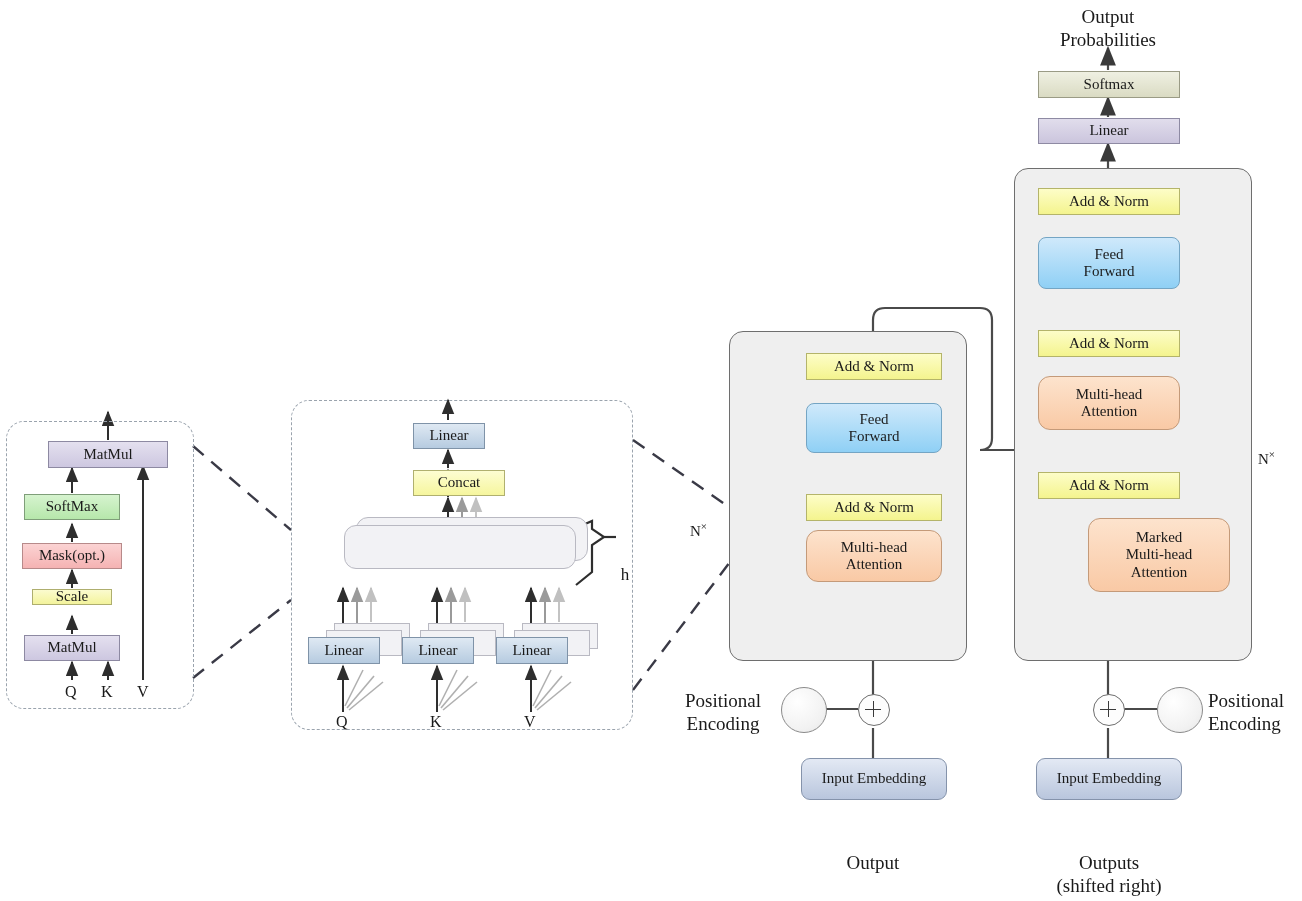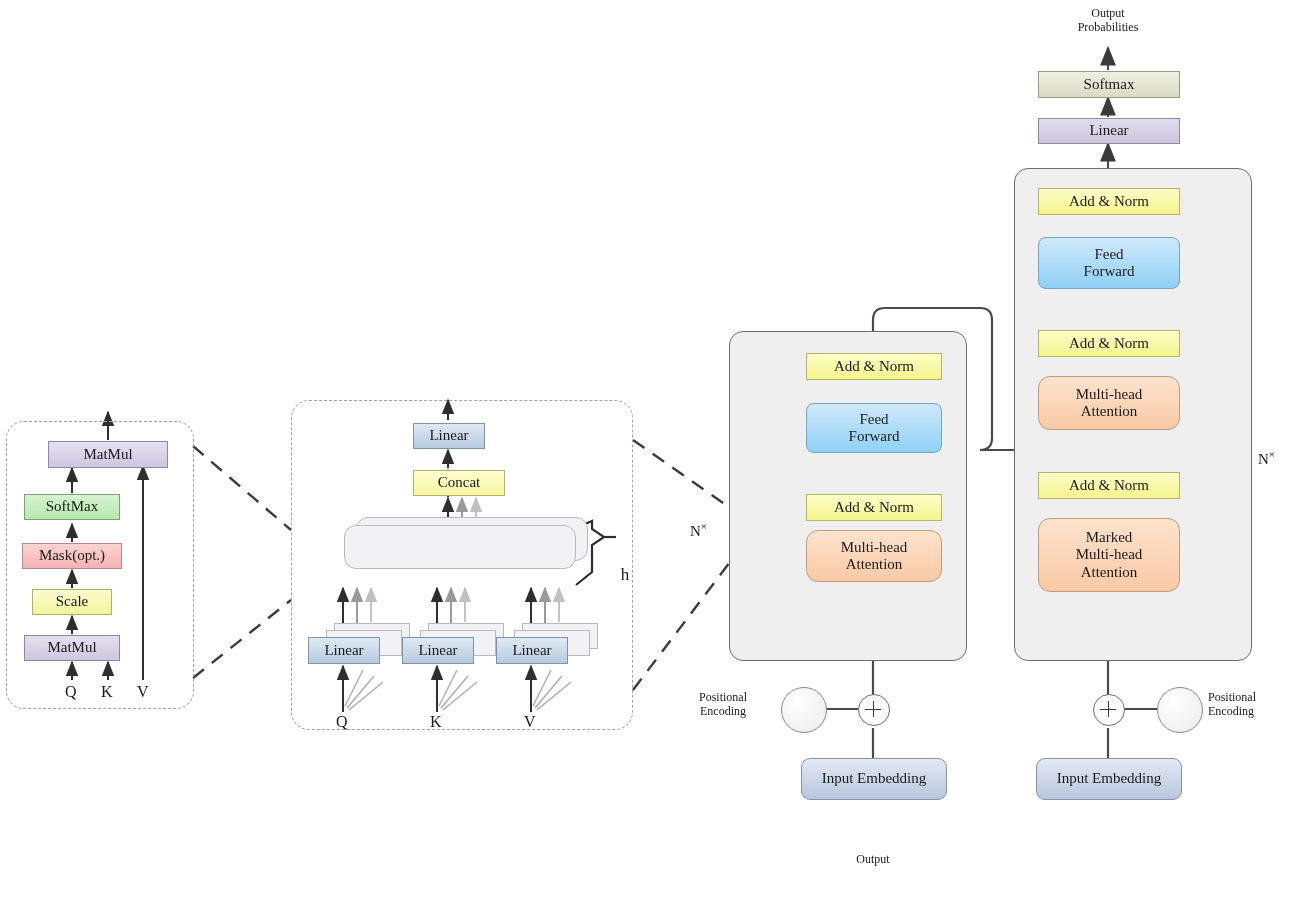--- a/index.html
+++ b/index.html
@@ -31,21 +31,21 @@
     line-height: 1.15;
     white-space: pre-line;
     border: 1px solid #7a7a7a;
     font-size: 15px;
   }
   .lbl {
     position: absolute;
     text-align: center;
     line-height: 1.2;
     white-space: pre-line;
-    font-size: 12px;
+    font-size: 19px;
   }
 
   
   .t-matmul  { background: linear-gradient(180deg,#e4e0ef 0%,#cdc7e0 100%); border-color:#8d89a2; }
   .t-softmaxg{ background: linear-gradient(180deg,#d6f3cf 0%,#b6e7ab 100%); border-color:#7f9e79; }
   .t-mask    { background: linear-gradient(180deg,#fbd3d3 0%,#f5b3b3 100%); border-color:#b78a8a; }
   .t-scale   { background: linear-gradient(180deg,#fbfbcf 0%,#f3f39c 100%); border-color:#aeae6e; }
   .t-linearb { background: linear-gradient(180deg,#dfe9f3 0%,#b6cbe0 100%); border-color:#7f93a8; }
   .t-concat  { background: linear-gradient(180deg,#fdfdd2 0%,#f6f69e 100%); border-color:#b0b06f; }
   .t-sdpa    { background: linear-gradient(180deg,#eeeaf4 0%,#d2cbe2 100%); border-color:#8a85a0; border-radius:12px; }
@@ -270,21 +270,21 @@
   </svg>
 
   <div class="panel" style="left:6px; top:421px; width:188px; height:288px;"></div>
 
   <div class="node t-matmul" style="left:48px; top:441px; width:120px; height:27px;">MatMul</div>
 
   <div class="node t-softmaxg" style="left:24px; top:494px; width:96px; height:26px;">SoftMax</div>
 
   <div class="node t-mask" style="left:22px; top:543px; width:100px; height:26px;">Mask(opt.)</div>
 
-  <div class="node t-scale" style="left:32px; top:589px; width:80px; height:26px;">Scale</div>
+  <div class="node t-scale" style="left:32px; top:589px; width:80px; height:16px;">Scale</div>
 
   <div class="node t-matmul" style="left:24px; top:635px; width:96px; height:26px;">MatMul</div>
 
   <div class="qkv" style="left:65px; top:683px;">Q</div>
   <div class="qkv" style="left:101px; top:683px;">K</div>
   <div class="qkv" style="left:137px; top:683px;">V</div>
 
   <div class="panel" style="left:291px; top:400px; width:342px; height:330px;"></div>
 
   <div class="node t-linearb" style="left:413px; top:423px; width:72px; height:26px;">Linear</div>
@@ -349,28 +349,30 @@
   <div class="node t-ff" style="left:1038px; top:237px; width:142px; height:52px;">Feed
 Forward</div>
 
   <div class="node t-addnorm" style="left:1038px; top:330px; width:142px; height:27px;">Add &amp; Norm</div>
 
   <div class="node t-mha" style="left:1038px; top:376px; width:142px; height:54px;">Multi-head
 Attention</div>
 
   <div class="node t-addnorm" style="left:1038px; top:472px; width:142px; height:27px;">Add &amp; Norm</div>
 
-  <div class="node t-mha" style="left:1038px; top:518px; width:142px; height:74px;">Marked
+  <div class="node t-mha" style="left:1088px; top:518px; width:142px; height:74px;">Marked
 Multi-head
 Attention</div>
 
   <div class="nx" style="left:1258px; top:448px;"><span>N</span><sup>×</sup></div>
 
   <div class="plus" style="left:1093px; top:694px;"></div>
   <div class="pecircle" style="left:1157px; top:687px;"></div>
   <div class="lbl" style="left:1208px; top:690px; width:96px; text-align:left;">Positional
 Encoding</div>
 
   <div class="node t-embed" style="left:1036px; top:758px; width:146px; height:42px;">Input Embedding</div>
 
+  <div class="lbl" style="left:1039px; top:852px; width:140px;">Outputs
+(shifted right)</div>
 
 
 </div>
 
 </body></html>

